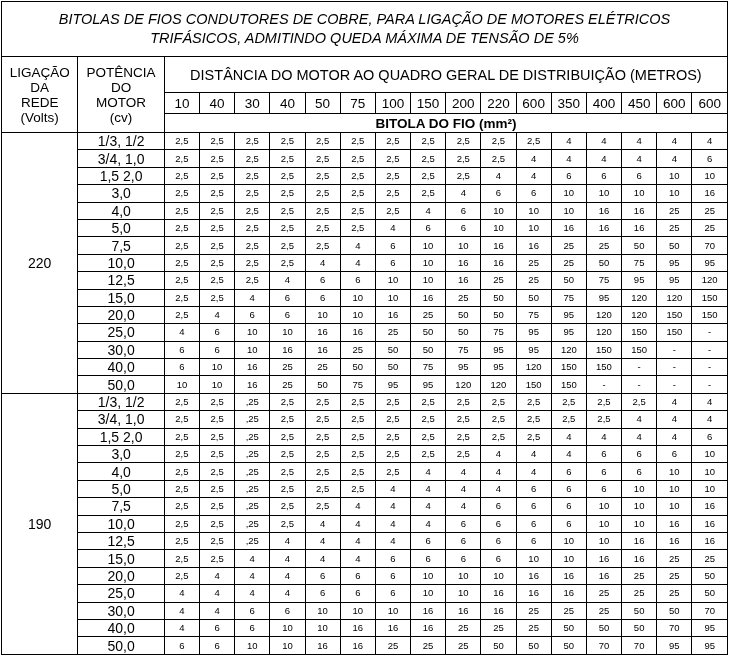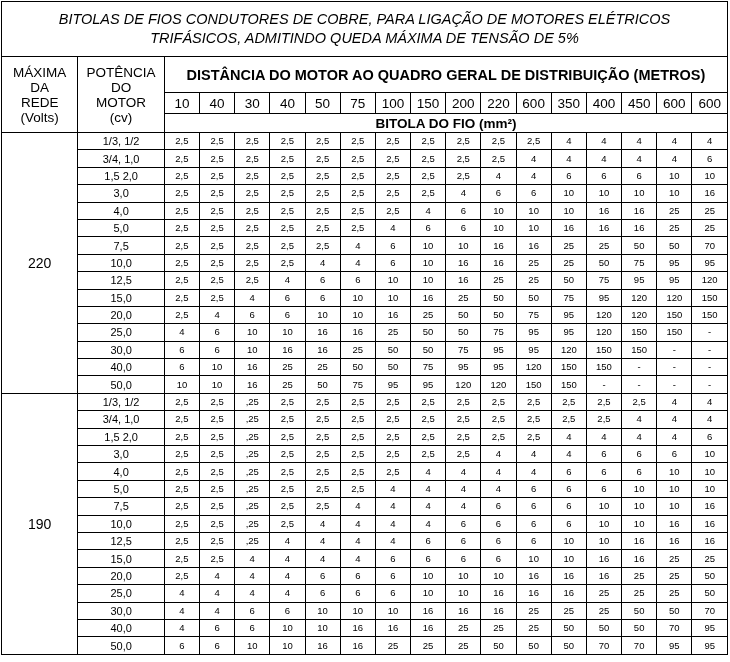--- a/index.html
+++ b/index.html
@@ -1,25 +1,25 @@
 <!DOCTYPE html>
 <html><head>
 <meta charset="utf-8">
 <style>
   html, body { margin: 0; padding: 0; background: #ffffff; }
   body { width: 730px; height: 662px; overflow: hidden; font-family: "Liberation Sans", sans-serif; color: #000; }
   table.main { border-collapse: collapse; position: absolute; left: 1px; top: 1px; width: 727px; table-layout: fixed; }
   table.main td { border: 1px solid #000; padding: 0; text-align: center; vertical-align: middle; overflow: hidden; white-space: nowrap; }
   .title { height: 54px; font-weight: normal; font-style: italic; font-size: 14.5px; line-height: 19px; white-space: normal !important; }
   .hdr-left { font-size: 13.5px; line-height: 15px; white-space: normal !important; }
-  .dist-hdr { font-weight: bold; font-size: 14.5px; height: 35px; }
+  .dist-hdr { font-weight: normal; font-size: 14.5px; height: 35px; }
   .dist-num { font-size: 13.5px; height: 20px; }
   .bitola { font-size: 13.5px; height: 18px; font-weight: bold; }
   .volt { font-size: 14px; }
-  .pot { font-size: 11px; height: 16.4px; line-height: 16px; }
+  .pot { font-size: 14px; height: 16.4px; line-height: 16px; }
   .val { font-size: 9.5px; height: 16.4px; line-height: 16px; }
 </style>
 </head>
 <body>
 
 <table class="main">
   <colgroup>
     <col style="width:76px">
       <col style="width:86px">
     <col style="width:35px">
@@ -41,21 +41,21 @@
   </colgroup>
   <tbody id="tbody">
     <tr>
       <td class="title" colspan="18">
         <div>BITOLAS DE FIOS CONDUTORES DE COBRE, PARA LIGAÇÃO DE MOTORES ELÉTRICOS</div>
         <div>TRIFÁSICOS, ADMITINDO QUEDA MÁXIMA DE TENSÃO DE 5%</div>
       </td>
     </tr>
     <tr>
       <td class="hdr-left" rowspan="3">
-        <div>MÁXIMA</div>
+        <div>LIGAÇÃO</div>
         <div>DA</div>
         <div>REDE</div>
         <div>(Volts)</div>
       </td>
       <td class="hdr-left" rowspan="3">
         <div>POTÊNCIA</div>
         <div>DO</div>
         <div>MOTOR</div>
         <div>(cv)</div>
       </td>

